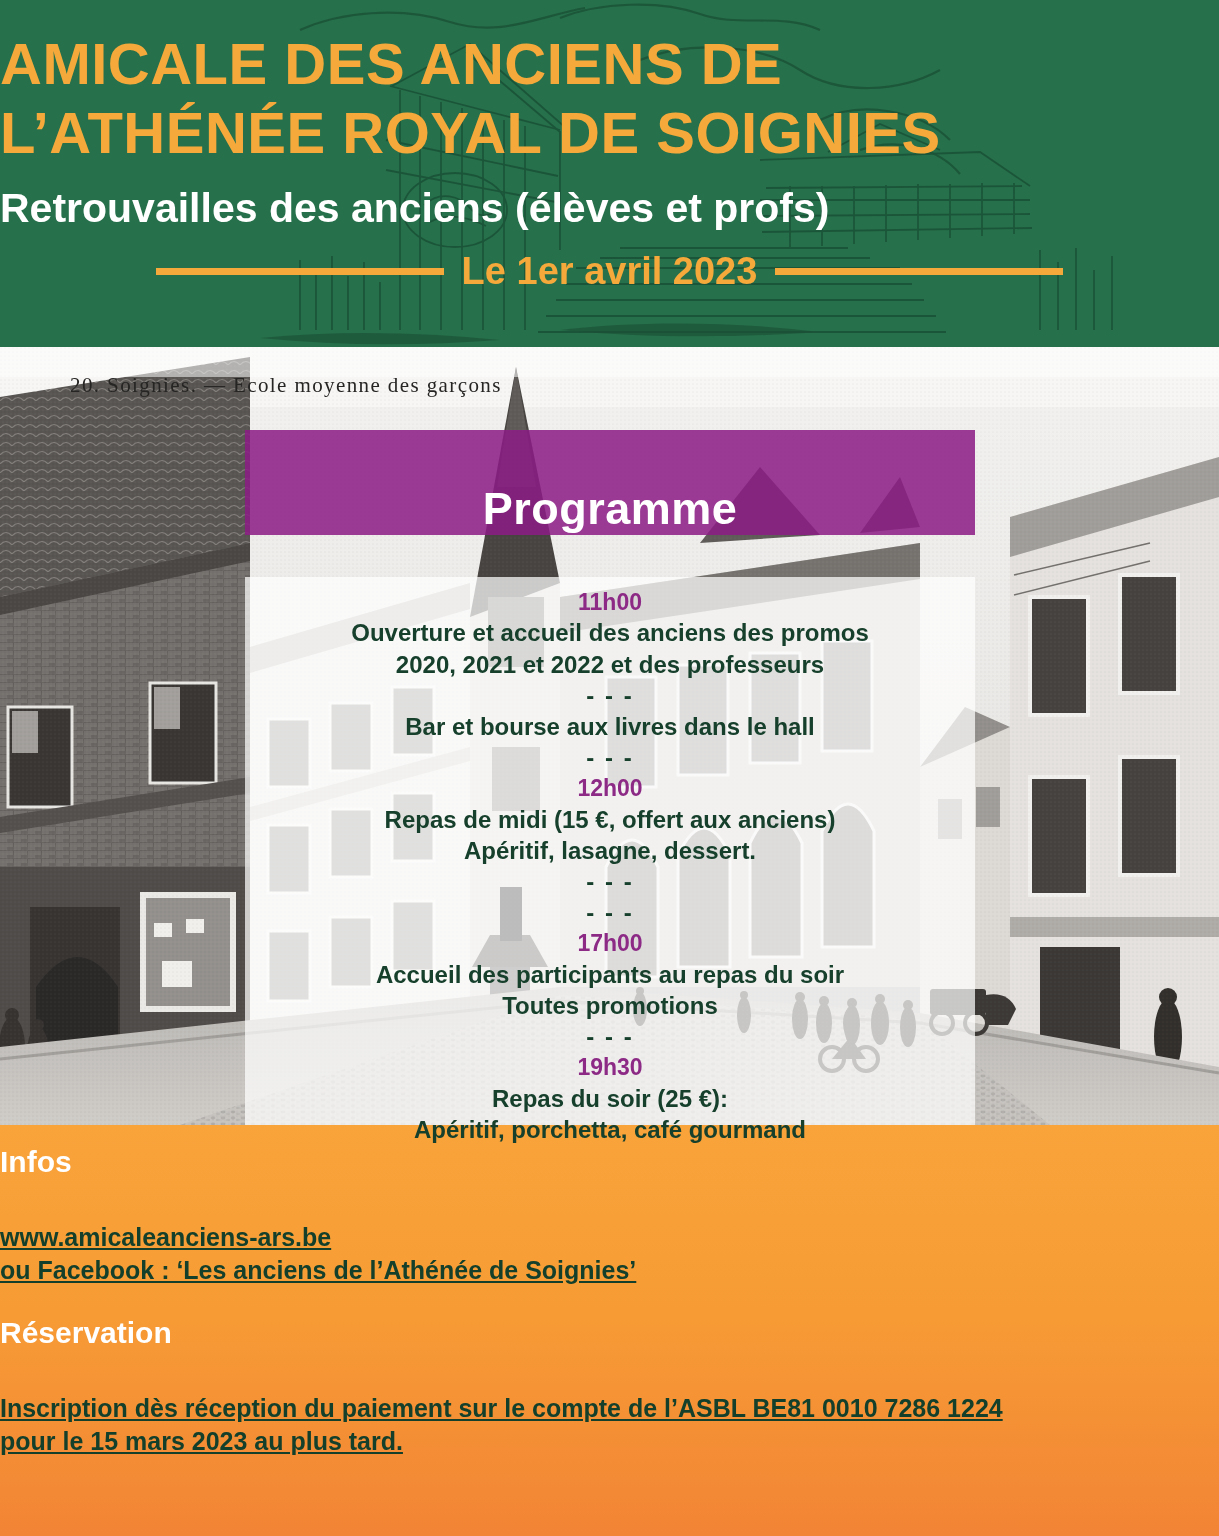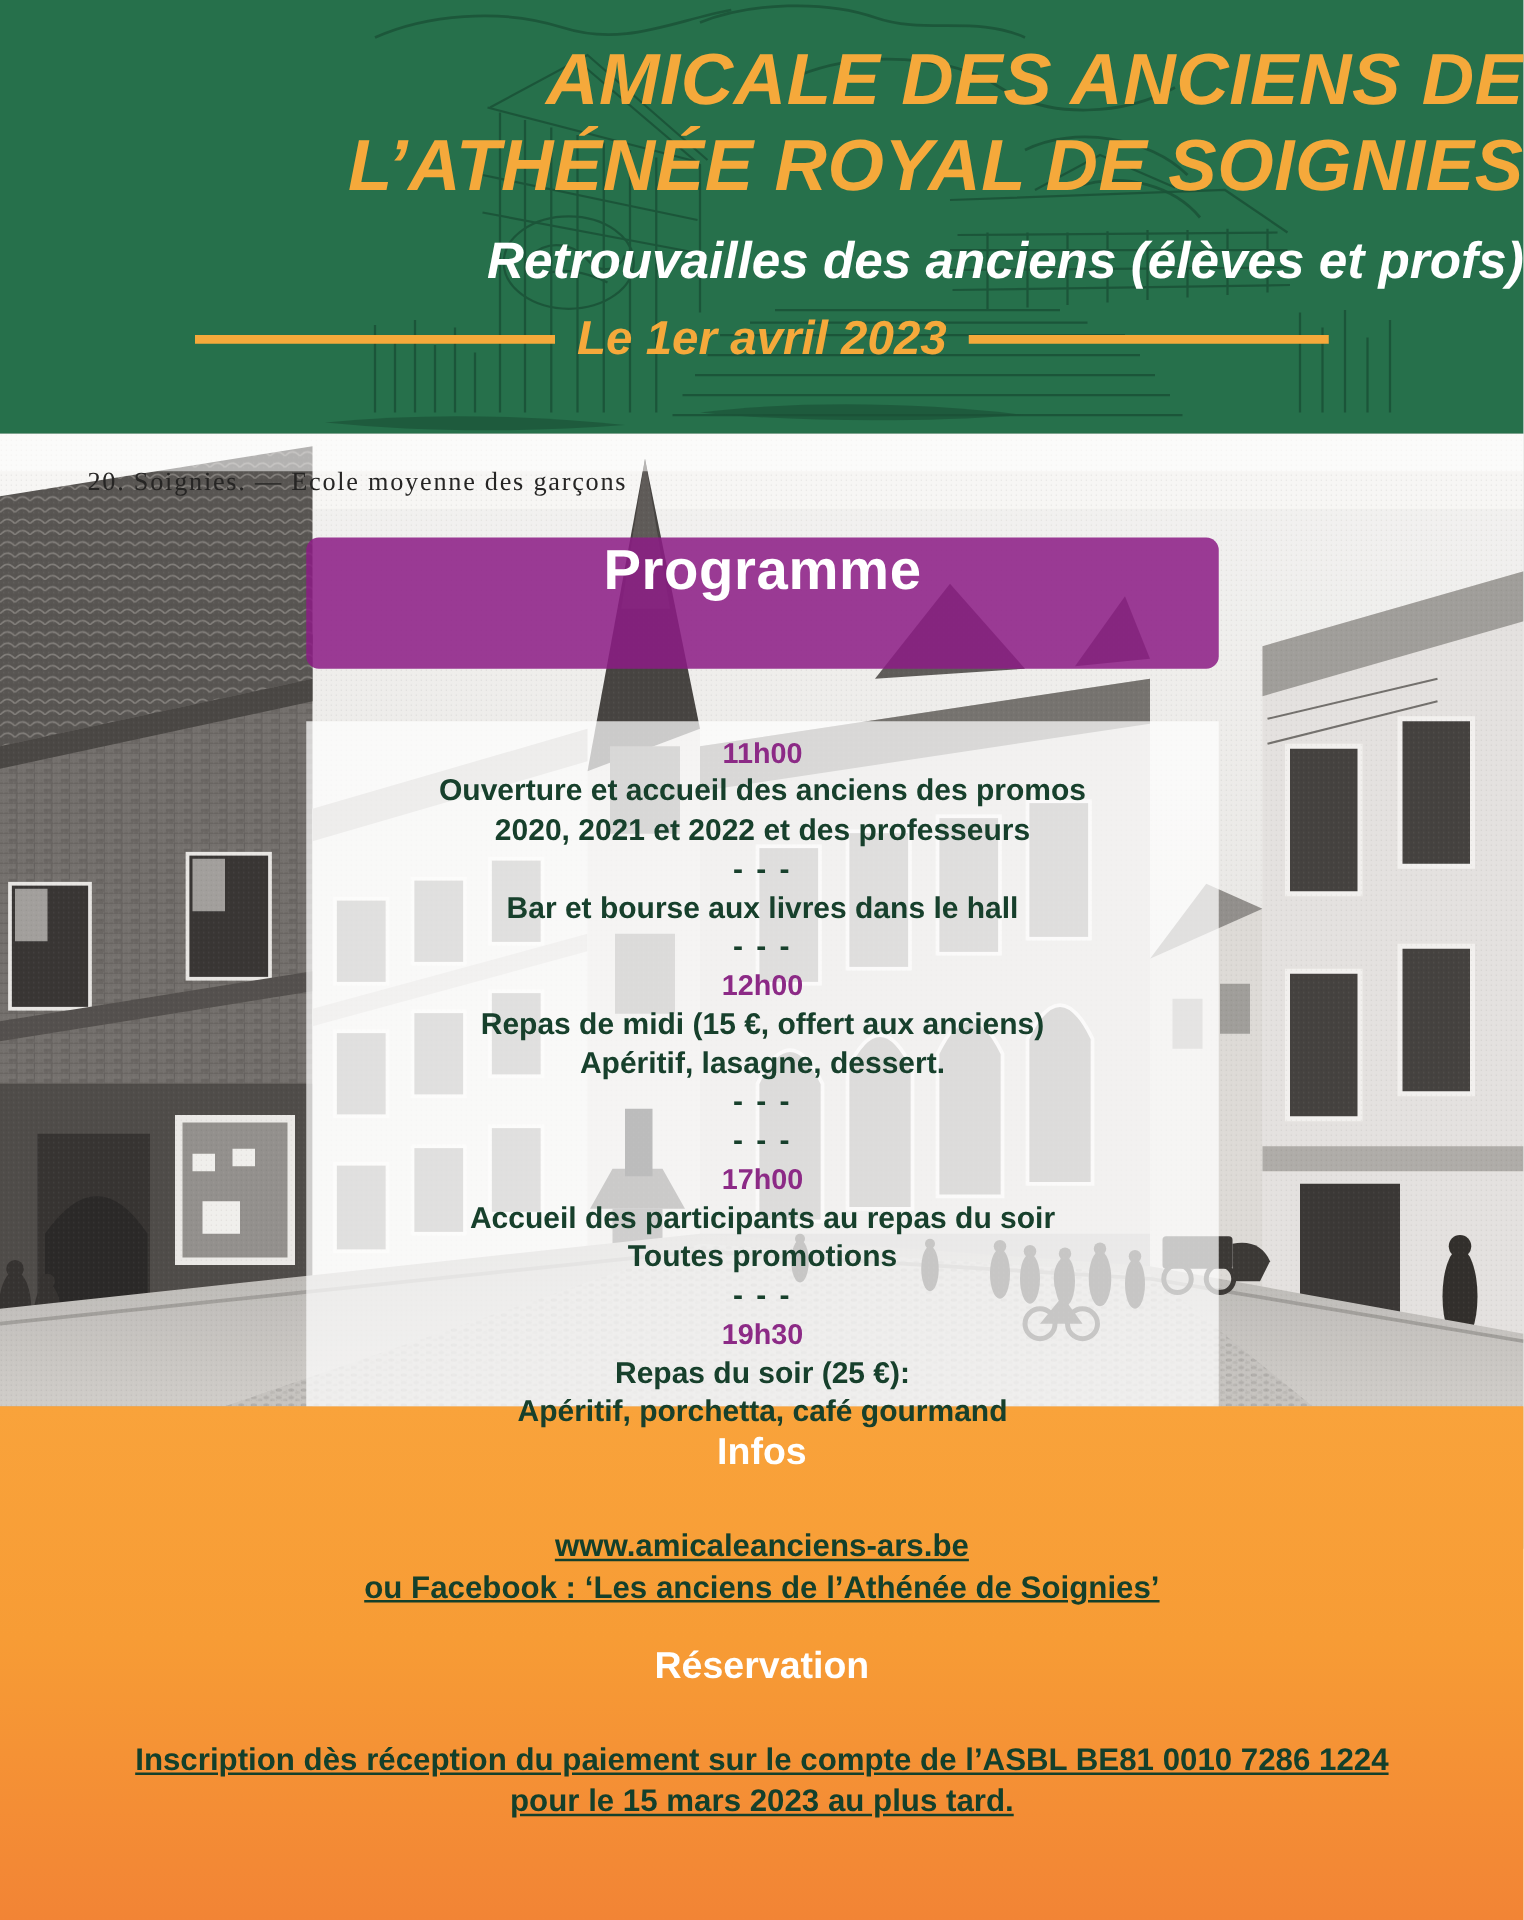--- a/index.html
+++ b/index.html
@@ -34,25 +34,24 @@
     opacity: .55;
     pointer-events: none;
   }
   .header-inner {
     position: relative;
     z-index: 3;
     width: 100%;
     height: 100%;
     display: flex;
     flex-direction: column;
-    align-items: flex-end;
+    align-items: flex-start;
     justify-content: flex-start;
     padding-top: 34px;
     box-sizing: border-box;
-    font-style: italic;
   }
   .title-line {
     color: #F5A93B;
     font-size: 58px;
     font-weight: bold;
     letter-spacing: 0.5px;
     line-height: 1.02;
     text-align: center;
     white-space: nowrap;
   }
@@ -127,23 +126,22 @@
   
   .prog-banner {
     position: absolute;
     left: 245px;
     top: 83px;
     width: 730px;
     height: 105px;
     background: rgba(140,28,133,0.86);
     z-index: 5;
     display: flex;
-    align-items: flex-start;
+    align-items: flex-end;
     justify-content: center;
-    border-radius: 10px;
   }
   .prog-banner-title {
     color: #ffffff;
     font-size: 45px;
     font-weight: bold;
     letter-spacing: .5px;
   }
 
   .prog-list {
     position: absolute;
@@ -175,21 +173,20 @@
 
   
   .footer {
     position: absolute;
     left: 0; top: 1125px;
     width: 1219px;
     height: 411px;
     background: linear-gradient(180deg, #F9A33B 0%, #F79C35 45%, #F28435 100%);
     box-sizing: border-box;
     padding-top: 20px;
-    text-align: center;
   }
   .footer-head {
     color: #ffffff;
     font-size: 30px;
     font-weight: bold;
   }
   .footer-head.reserv { margin-top: 28px; }
   .footer-line {
     color: #14402B;
     font-size: 25px;

